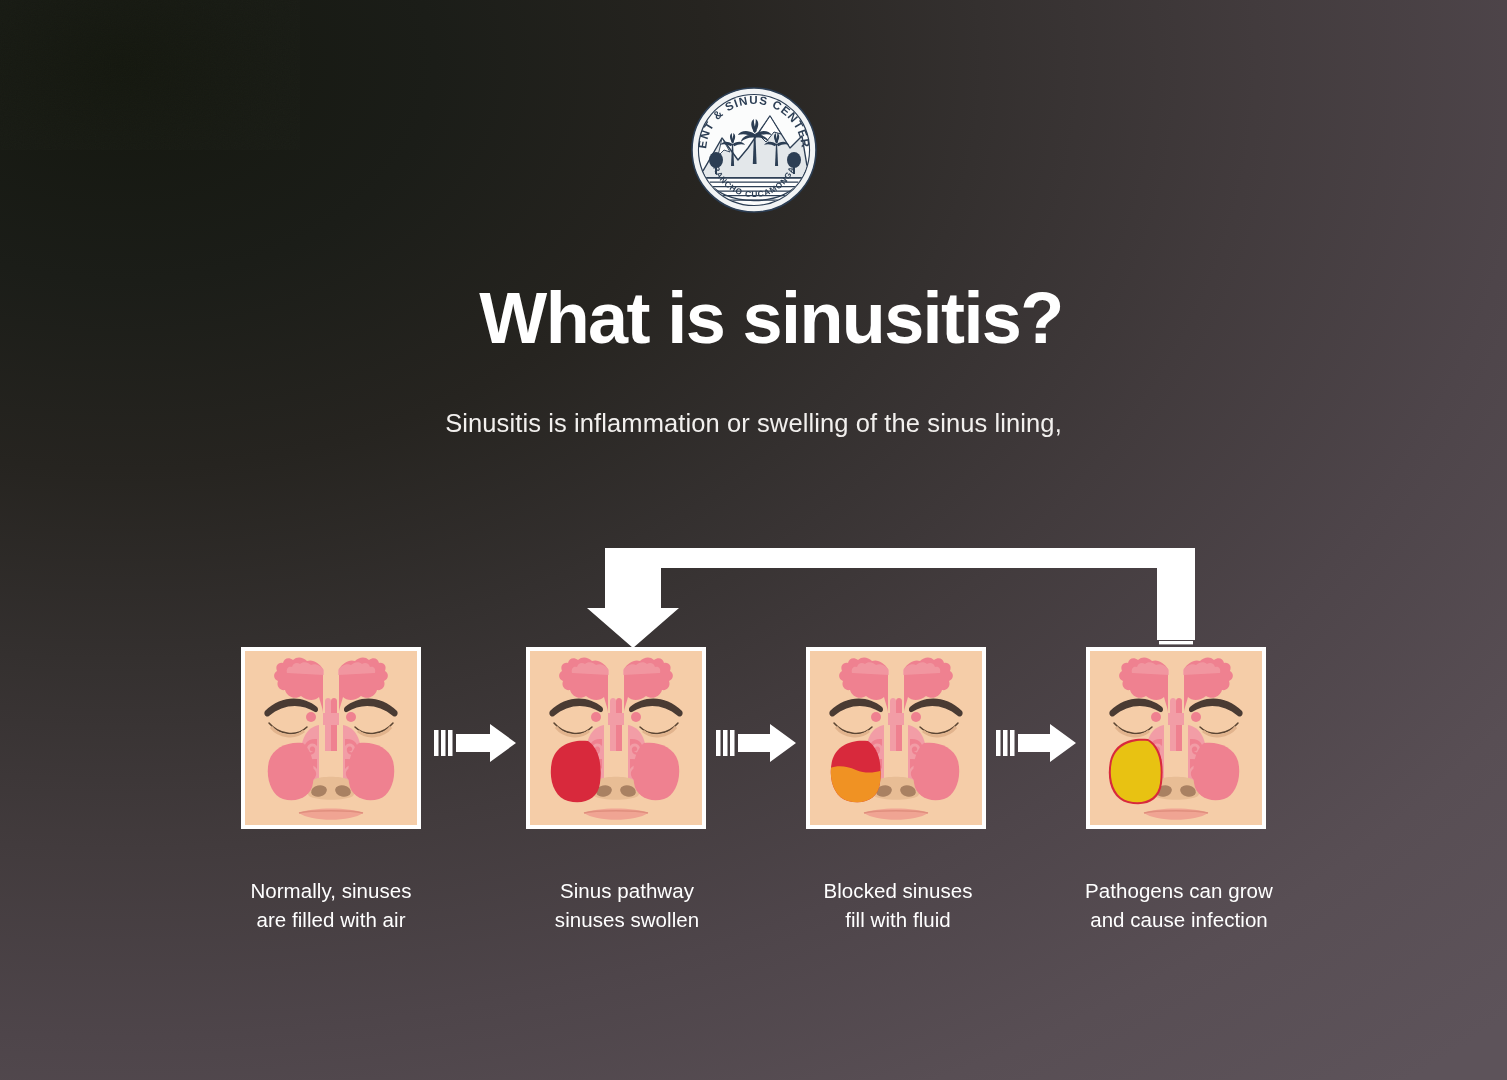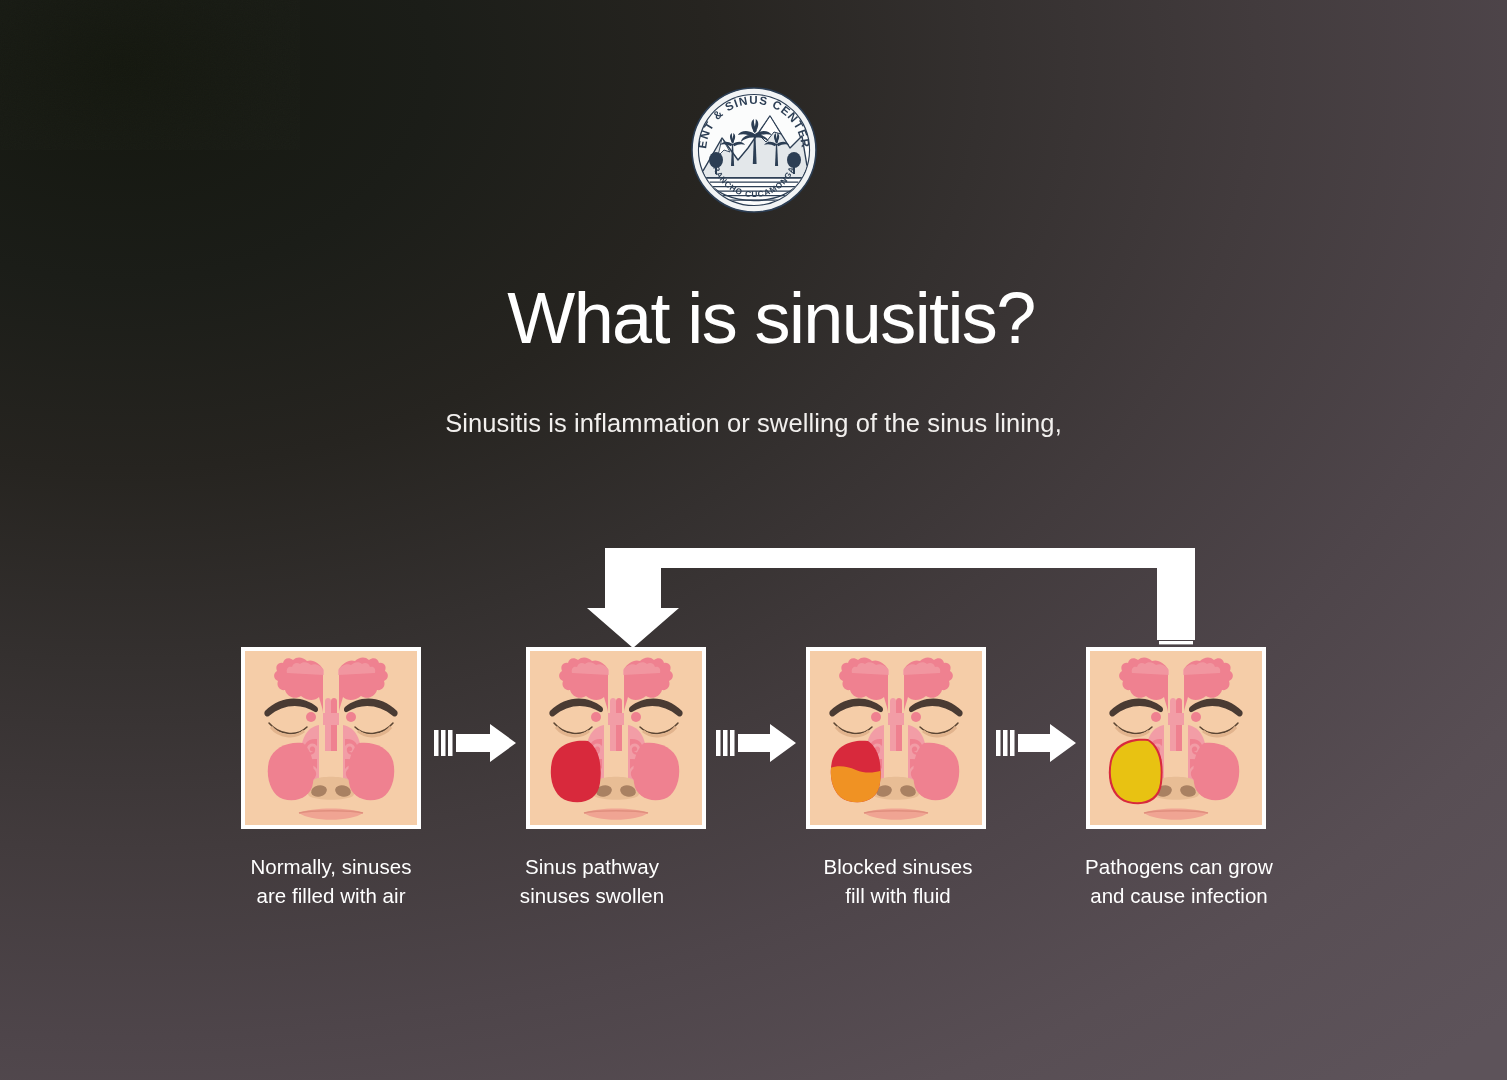--- a/index.html
+++ b/index.html
@@ -43,21 +43,21 @@
     width:136px; height:136px;
   }
 
   
   #title{
     position:absolute;
     left:0; right:0; top:282px;
     text-align:center;
     color:#ffffff;
     font-size:72px;
-    font-weight:normal;
+    font-weight:bold;
     letter-spacing:-1.6px;
     line-height:1.0;
     padding-left:35px;
   }
   #subtitle{
     position:absolute;
     left:50%; top:396px;
     transform:translateX(-50%);
     width:900px;
     text-align:center;
@@ -91,23 +91,24 @@
 
   .caption{
     position:absolute;
     width:240px;
     text-align:center;
     color:#ffffff;
     font-size:20.5px;
     line-height:1.42;
     font-weight:400;
     letter-spacing:.05px;
+    margin-top:24px;
   }
   .cap-1{ left:211px; top:852px; }
-  .cap-2{ left:472px; top:852px; }
+  .cap-2{ left:507px; top:852px; }
   .cap-3{ left:778px; top:852px; }
   .cap-4{ left:1059px; top:852px; }
 </style>
 </head>
 <body>
 
 <div id="poster">
 
   <svg id="grain">
     <filter id="noiseFilter">

